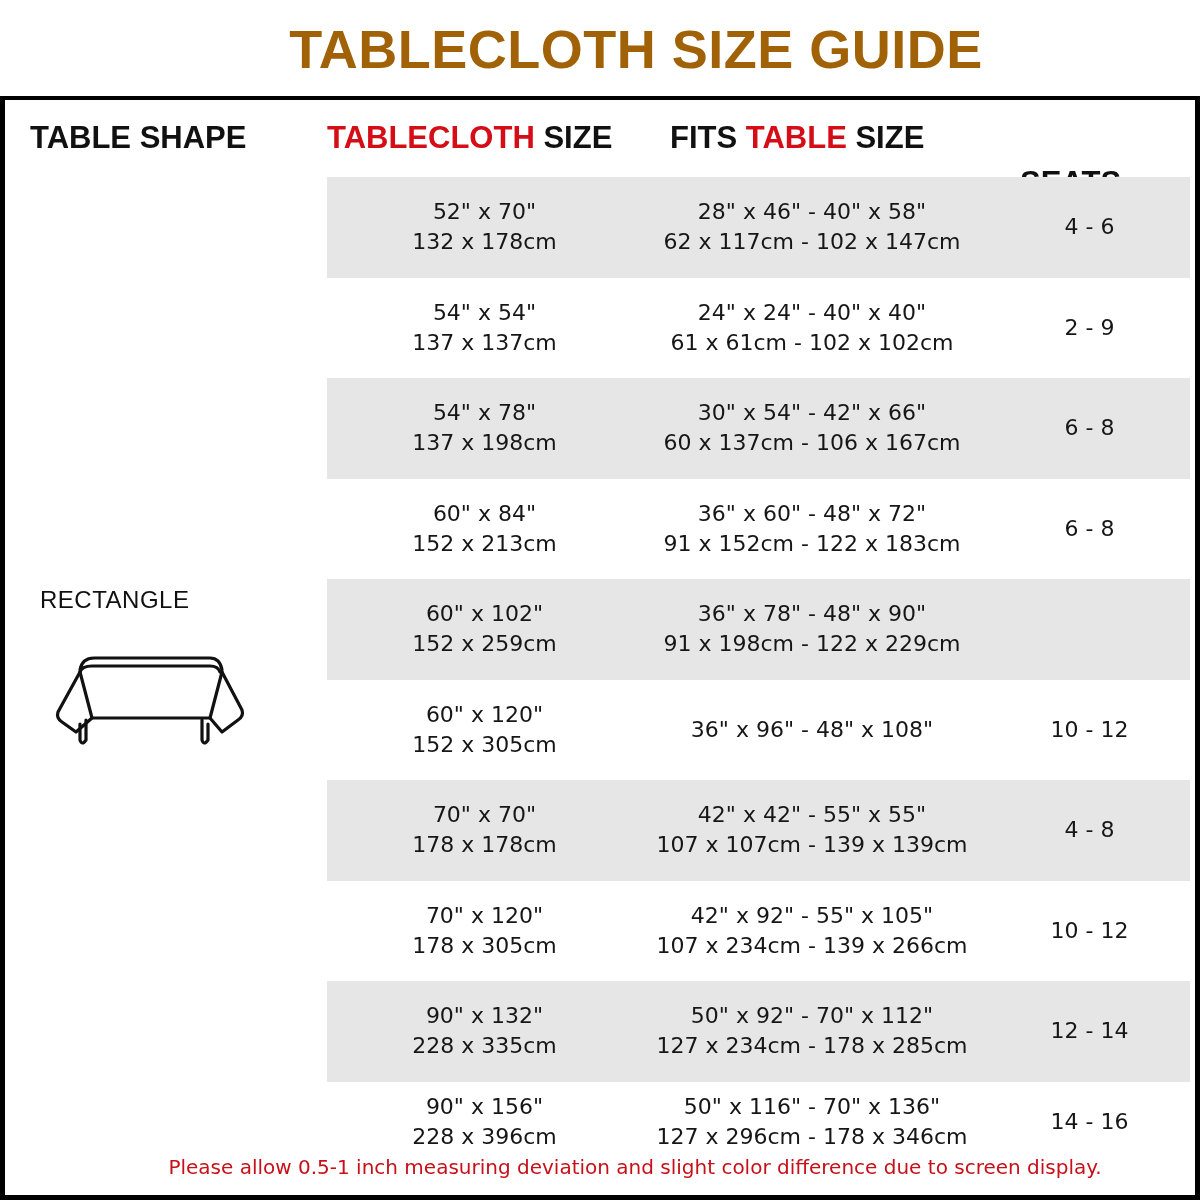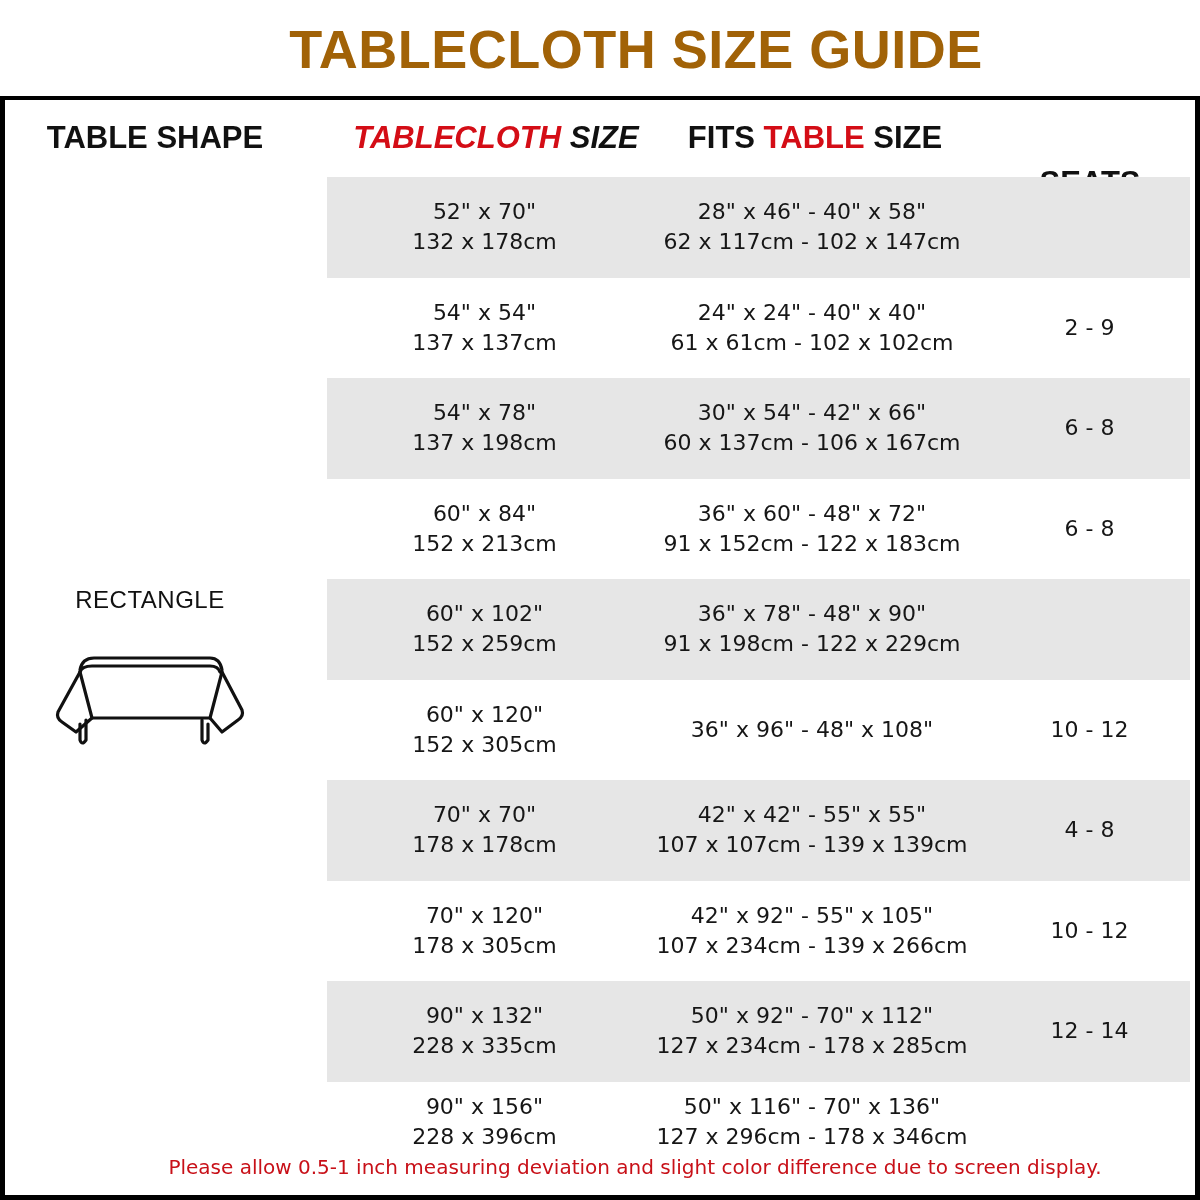--- a/index.html
+++ b/index.html
@@ -14,42 +14,42 @@
 
   .frame {
     position: absolute; left: 0; top: 96px; width: 1200px; height: 1104px;
     border-top: 4px solid #000; border-left: 5px solid #000; border-right: 5px solid #000;
     border-bottom: 5px solid #000;
   }
 
   .hdr {
     position: absolute; top: 116px; height: 44px; line-height: 44px;
     font-family: "Liberation Sans", sans-serif; font-weight: bold; font-size: 31px;
-    color: #111; white-space: nowrap; text-align: center;
+    color: #111; white-space: nowrap; 
   }
   .hdr .red { color: #d40d16; }
   .h-shape { left: 30px; width: 250px; }
-  .h-cloth { left: 341px; width: 310px; font-style: italic; }
+  .h-cloth { left: 327px; width: 310px; }
   .h-fits  { left: 670px; width: 290px; }
   .h-seats { left: 1020px; width: 140px; margin-top: 45px; }
 
   .rows { position: absolute; left: 327px; top: 177px; width: 863px; }
   .row { position: relative; height: 100.5px; }
   .row.shade { background: #e6e6e6; }
   .cell {
     position: absolute; top: 0; height: 100%;
     display: flex; flex-direction: column; justify-content: center; align-items: center;
     font-size: 22px; line-height: 30px; color: #161616; white-space: nowrap;
   }
   .c-cloth { left: 0; width: 315px; }
   .c-fits  { left: 315px; width: 340px; }
   .c-seats { left: 700px; width: 125px; font-size: 22px; }
 
   .shape-label {
-    position: absolute; left: 40px; top: 586px; width: 220px; text-align: center;
+    position: absolute; left: 40px; top: 586px; width: 220px; text-align: left;
     font-family: "Liberation Sans", sans-serif; font-size: 24px; color: #111; letter-spacing: 0.5px;
   }
   .shape-icon { position: absolute; left: 52px; top: 648px; width: 196px; height: 100px; }
 
   .note {
     position: absolute; left: 0; top: 1155px; width: 1270px; text-align: center;
     font-size: 20px; color: #c81018; white-space: nowrap;
   }
 </style>
 </head>
@@ -78,20 +78,21 @@
 <div class="rows">
   <div class="row shade">
     <div class="cell c-cloth">
         <span>52" x 70"</span>
         <span>132 x 178cm</span>
       </div>
     <div class="cell c-fits">
         <span>28" x 46" - 40" x 58"</span>
         <span>62 x 117cm - 102 x 147cm</span>
       </div>
+    <div class="cell c-seats">4 - 6</div>
   </div>
   <div class="row">
     <div class="cell c-cloth">
         <span>54" x 54"</span>
         <span>137 x 137cm</span>
       </div>
     <div class="cell c-fits">
         <span>24" x 24" - 40" x 40"</span>
         <span>61 x 61cm - 102 x 102cm</span>
       </div>
@@ -174,16 +175,17 @@
   </div>
   <div class="row" style="height:80px">
     <div class="cell c-cloth">
         <span>90" x 156"</span>
         <span>228 x 396cm</span>
       </div>
     <div class="cell c-fits">
         <span>50" x 116" - 70" x 136"</span>
         <span>127 x 296cm - 178 x 346cm</span>
       </div>
+    <div class="cell c-seats">14 - 16</div>
   </div>
 </div>
 
 <div class="note">Please allow 0.5-1 inch measuring deviation and slight color difference due to screen display.</div>
 
 </body></html>

